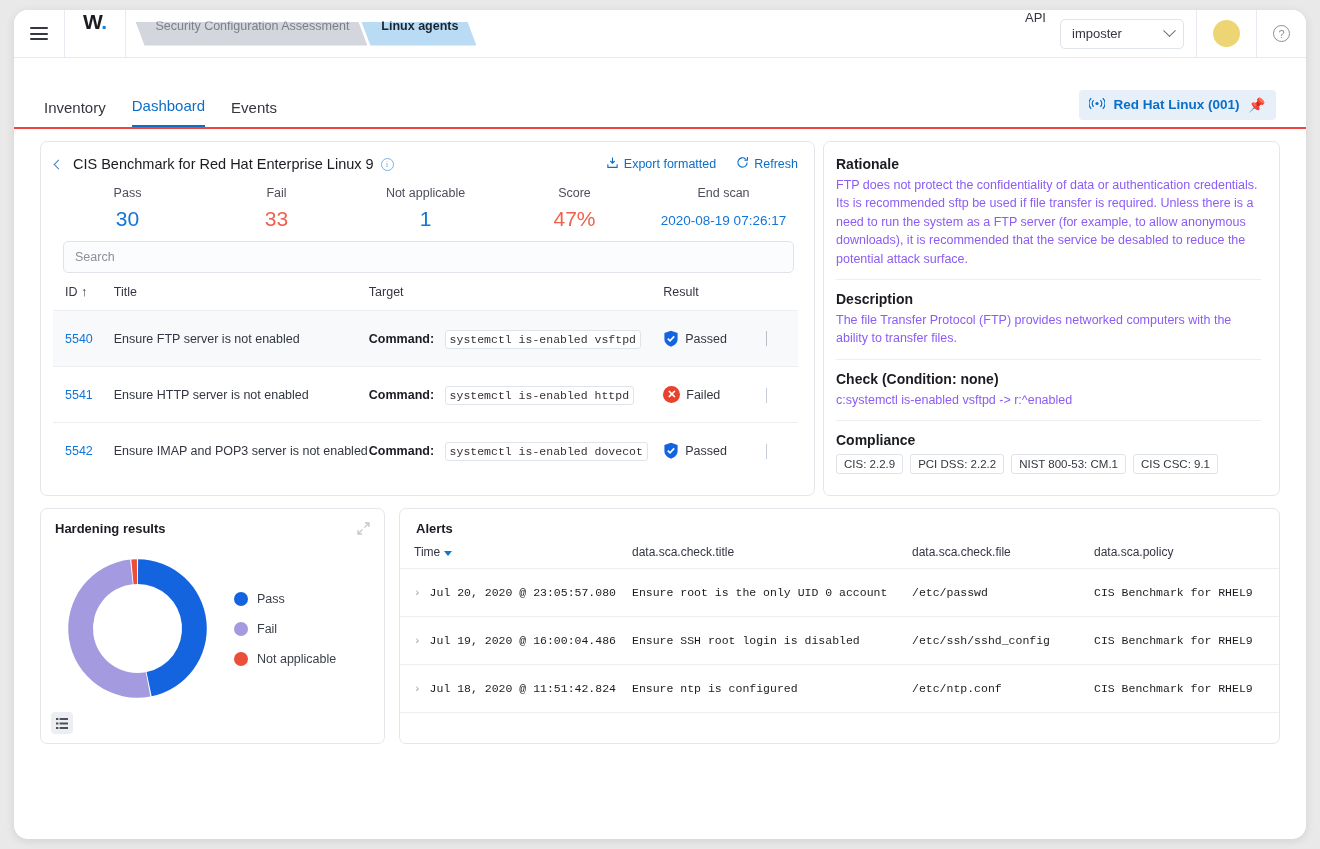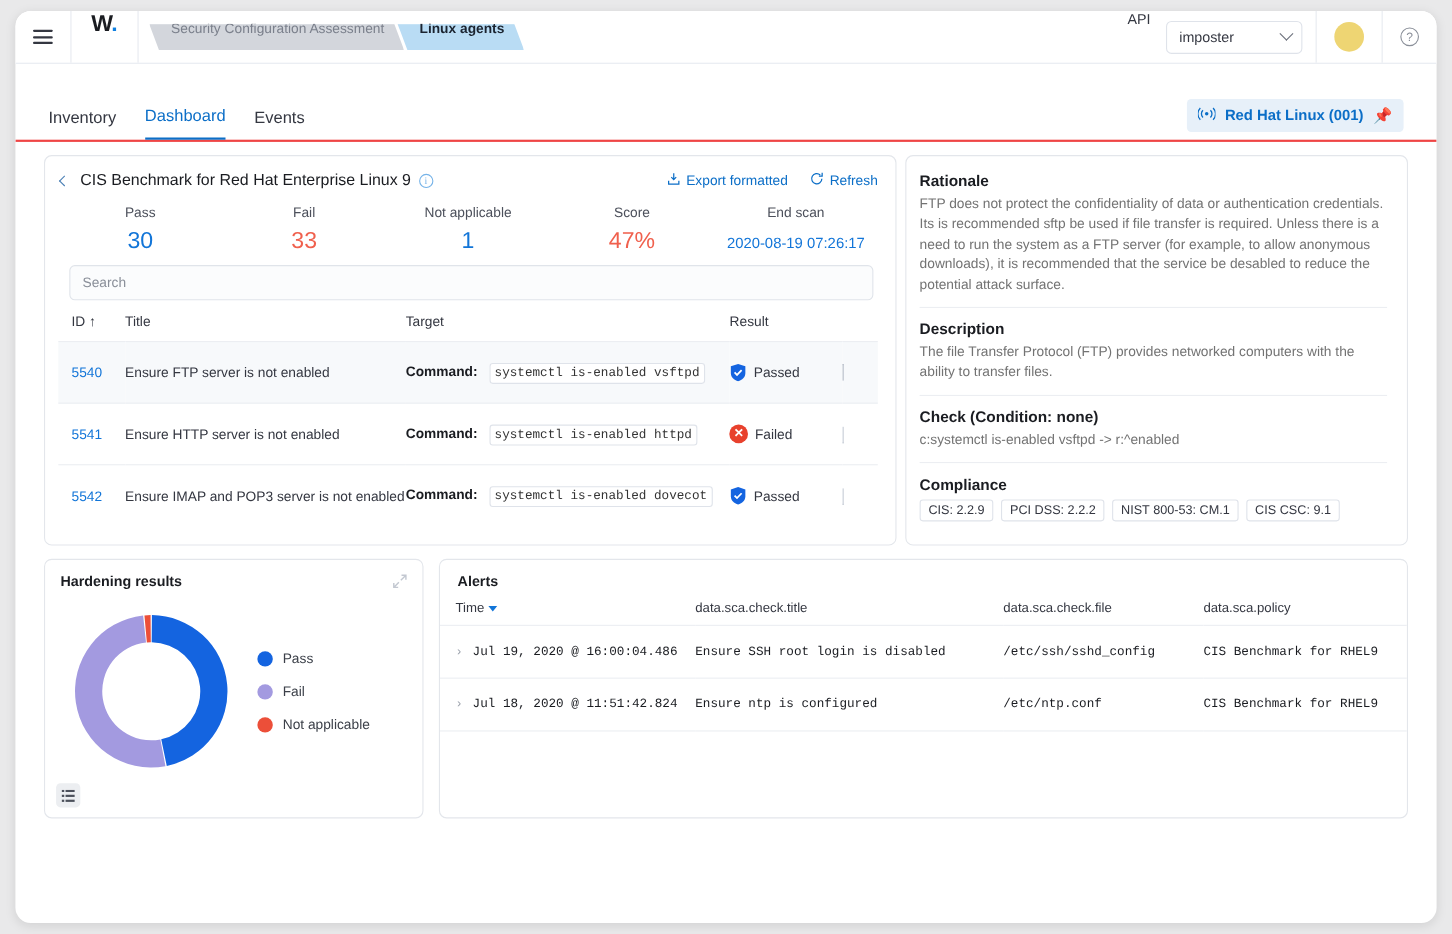--- a/index.html
+++ b/index.html
@@ -126,21 +126,21 @@
   .row-chev-r { width: 7px; height: 7px; border-top: 1.5px solid #b6bdc8; border-right: 1.5px solid #b6bdc8;
     transform: rotate(45deg); }
   .row-chev-d { width: 7px; height: 7px; border-bottom: 1.5px solid #c6ccd6; border-right: 1.5px solid #c6ccd6;
     transform: rotate(45deg); margin-top: -4px; }
 
   
   .detail { flex: 1; padding: 14px 18px 10px 12px; font-size: 12.5px; }
   .sec { padding: 0 0 11px 0; }
   .sec + .sec { border-top: 1px solid #eceef2; padding-top: 11px; }
   .sec h4 { font-size: 14px; font-weight: 700; color: #1a1c21; margin-bottom: 4px; }
-  .sec p { color: #737373; line-height: 1.47; }
+  .sec p { color: #8b5cf6; line-height: 1.47; }
   .chips { display: flex; gap: 7px; flex-wrap: wrap; margin-top: 6px; }
   .chip { border: 1px solid #dfe3ea; border-radius: 3px; padding: 3px 7px; font-size: 11.5px; color: #343741; }
 
   
   .row-bot { display: flex; gap: 14px; margin-top: 12px; }
   .chart-card { width: 345px; height: 236px; position: relative; padding: 12px 14px; }
   .chart-title { font-size: 13px; font-weight: 700; color: #1a1c21; }
   .expand-ico { position: absolute; right: 13px; top: 12px; color: #c3c8d1; font-size: 14px; cursor: pointer; }
   .donut-wrap { display: flex; align-items: center; margin-top: 10px; }
   .legend { margin-left: 14px; display: flex; flex-direction: column; gap: 16px; }
@@ -428,20 +428,26 @@
           <thead>
             <tr>
               <th class="a-c1"><span>Time</span><span class="sort-caret"></span></th>
               <th class="a-c2">data.sca.check.title</th>
               <th class="a-c3">data.sca.check.file</th>
               <th class="a-c4">data.sca.policy</th>
             </tr>
           </thead>
           <tbody>
             <tr>
+              <td class="a-c1"><span class="exp-chev">›</span><span>Jul 20, 2020 @ 23:05:57.080</span></td>
+              <td>Ensure root is the only UID 0 account</td>
+              <td>/etc/passwd</td>
+              <td>CIS Benchmark for RHEL9</td>
+            </tr>
+            <tr>
               <td class="a-c1"><span class="exp-chev">›</span><span>Jul 19, 2020 @ 16:00:04.486</span></td>
               <td>Ensure SSH root login is disabled</td>
               <td>/etc/ssh/sshd_config</td>
               <td>CIS Benchmark for RHEL9</td>
             </tr>
             <tr>
               <td class="a-c1"><span class="exp-chev">›</span><span>Jul 18, 2020 @ 11:51:42.824</span></td>
               <td>Ensure ntp is configured</td>
               <td>/etc/ntp.conf</td>
               <td>CIS Benchmark for RHEL9</td>

